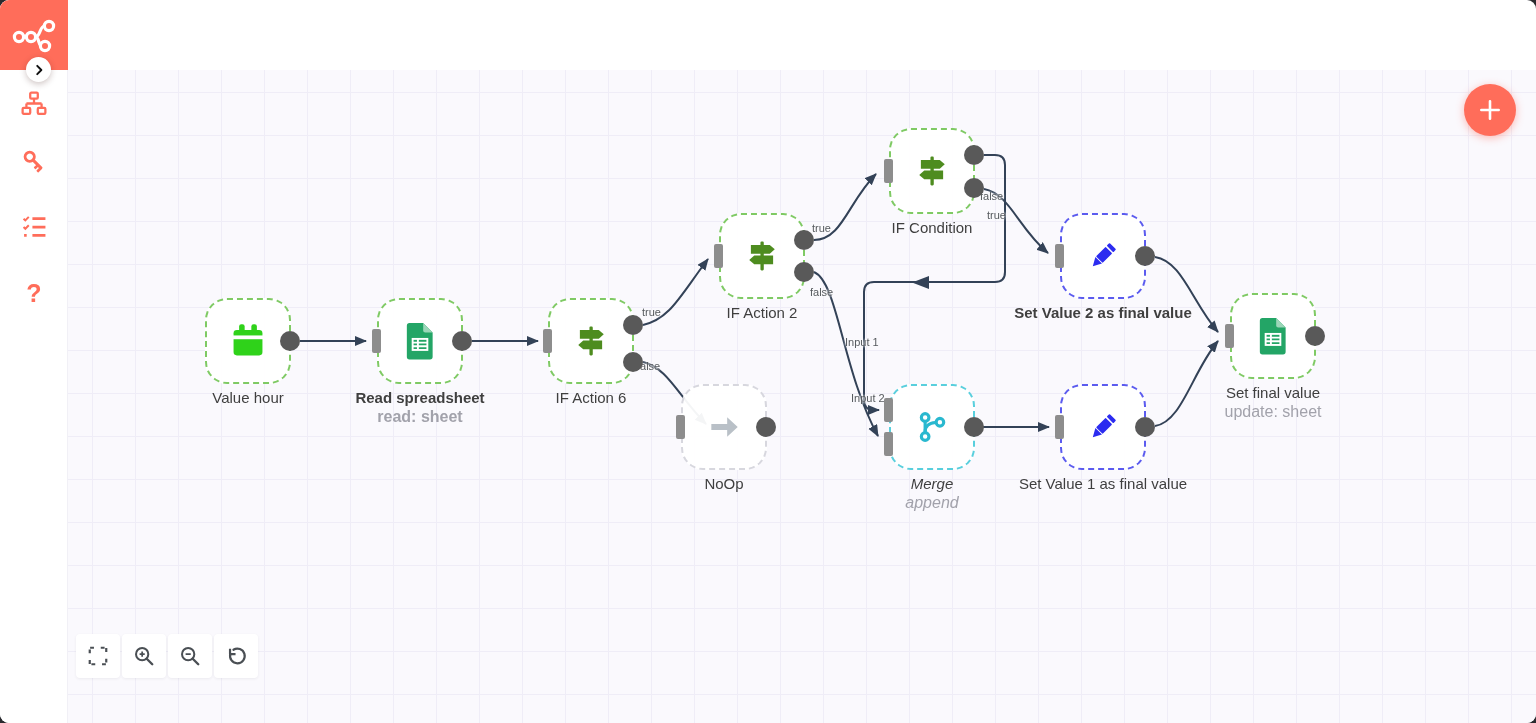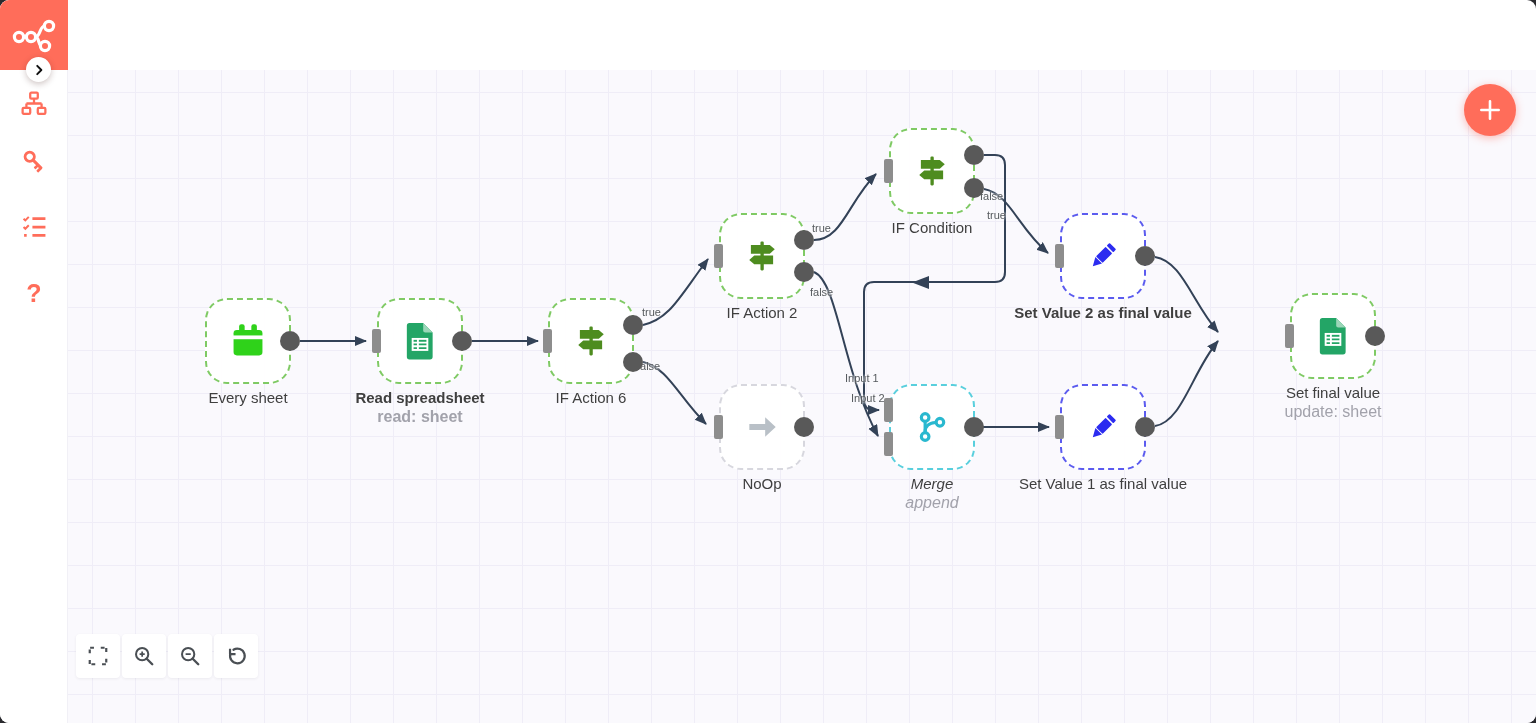--- a/index.html
+++ b/index.html
@@ -128,21 +128,21 @@
     <div id="nodes-layer">
         <div class="node" style="left: 205px; top: 298px; border-color: rgb(127, 202, 100);">
           <div class="node-icon">
             <svg width="40" height="40" viewBox="0 0 36 36">
               <rect x="10" y="3" width="5" height="10" rx="2" fill="#2fd21a"></rect>
               <rect x="21" y="3" width="5" height="10" rx="2" fill="#2fd21a"></rect>
               <rect x="5" y="8" width="26" height="23" rx="3" fill="#2fd21a"></rect>
               <rect x="4" y="13" width="28" height="3.4" fill="#ffffff"></rect>
             </svg>
           </div>
-          <div class="node-label">Every sheet</div>
+          <div class="node-label">Value hour</div>
           <div class="port-out" style="top: 31px;"></div>
         </div>
         <div class="node" style="left: 377px; top: 298px; border-color: rgb(127, 202, 100); font-weight: bold;">
           <div class="node-icon">
             <svg width="38" height="40" viewBox="0 0 36 38">
               <path d="M8,2 h13 l9,9 v23 a2.5,2.5 0 0 1 -2.5,2.5 h-19.5 a2.5,2.5 0 0 1 -2.5,-2.5 v-29.5 a2.5,2.5 0 0 1 2.5,-2.5 z" fill="#23a566"></path>
               <path d="M21,2 l9,9 h-7 a2,2 0 0 1 -2,-2 z" fill="#9bd6b8"></path>
               <g stroke="#ffffff" stroke-width="1.8" fill="none">
                 <rect x="11" y="17" width="14" height="10.5"></rect>
                 <path d="M11,20.5 H25 M11,24 H25 M16,17 V27.5"></path>
@@ -173,21 +173,21 @@
               <rect x="16.6" y="5" width="3" height="26" rx="1" fill="#4e8c1f"></rect>
               <path d="M8,8 H25 L29.5,12 L25,16 H8 Z" fill="#4e8c1f"></path>
               <path d="M28,17.5 H11 L6.5,21.5 L11,25.5 H28 Z" fill="#4e8c1f"></path>
             </svg>
           </div>
           <div class="node-label">IF Action 2</div>
           <div class="port-out" style="top: 15px;"></div>
           <div class="port-out" style="top: 47px;"></div>
           <div class="port-in" style="top: 29px;"></div>
         </div>
-        <div class="node" style="left: 719px; top: 384px; border-color: rgb(215, 215, 222); text-decoration: underline;">
+        <div class="node" style="left: 681px; top: 384px; border-color: rgb(215, 215, 222); text-decoration: underline;">
           <div class="node-icon">
             <svg width="38" height="38" viewBox="0 0 36 36">
               <path d="M6,15.2 h15 v-6.4 l10,9.2 l-10,9.2 v-6.4 h-15 z" fill="#b9c0c7"></path>
             </svg>
           </div>
           <div class="node-label">NoOp</div>
           <div class="port-out" style="top: 31px;"></div>
           <div class="port-in" style="top: 29px;"></div>
         </div>
         <div class="node" style="left: 889px; top: 128px; border-color: rgb(127, 202, 100);">
@@ -242,21 +242,21 @@
                 <path d="M18,31 L13.8,23.5 H22.2 Z"></path>
                 <rect x="13.8" y="10.5" width="8.4" height="12.2" rx="0.8"></rect>
                 <rect x="13.8" y="5.5" width="8.4" height="3.6" rx="0.8"></rect>
               </g>
             </svg>
           </div>
           <div class="node-label">Set Value 1 as final value</div>
           <div class="port-out" style="top: 31px;"></div>
           <div class="port-in" style="top: 29px;"></div>
         </div>
-        <div class="node" style="left: 1290px; top: 293px; border-color: rgb(127, 202, 100);">
+        <div class="node" style="left: 1230px; top: 293px; border-color: rgb(127, 202, 100);">
           <div class="node-icon">
             <svg width="38" height="40" viewBox="0 0 36 38">
               <path d="M8,2 h13 l9,9 v23 a2.5,2.5 0 0 1 -2.5,2.5 h-19.5 a2.5,2.5 0 0 1 -2.5,-2.5 v-29.5 a2.5,2.5 0 0 1 2.5,-2.5 z" fill="#23a566"></path>
               <path d="M21,2 l9,9 h-7 a2,2 0 0 1 -2,-2 z" fill="#9bd6b8"></path>
               <g stroke="#ffffff" stroke-width="1.8" fill="none">
                 <rect x="11" y="17" width="14" height="10.5"></rect>
                 <path d="M11,20.5 H25 M11,24 H25 M16,17 V27.5"></path>
               </g>
             </svg>
           </div>
@@ -266,21 +266,21 @@
           <div class="port-in" style="top: 29px;"></div>
         </div>
       </div>
     <div id="edge-labels-layer">
         <span class="edge-label" style="left: 642px; top: 306px;">true</span>
         <span class="edge-label" style="left: 637px; top: 360px;">false</span>
         <span class="edge-label" style="left: 812px; top: 222px;">true</span>
         <span class="edge-label" style="left: 810px; top: 286px;">false</span>
         <span class="edge-label" style="left: 980px; top: 190px;">false</span>
         <span class="edge-label" style="left: 987px; top: 209px;">true</span>
-        <span class="edge-label" style="left: 845px; top: 336px; margin-top: 36px;">Input 1</span>
+        <span class="edge-label" style="left: 845px; top: 336px;">Input 1</span>
         <span class="edge-label" style="left: 851px; top: 392px;">Input 2</span>
       </div>
   </div>
 
   <div class="sidebar">
     <div class="logo-box">
       <svg width="46" height="40" viewBox="0 0 46 40">
         <g fill="none" stroke="#ffffff" stroke-width="3.2">
           <circle cx="8" cy="22" r="4.6"></circle>
           <circle cx="20" cy="22" r="4.6"></circle>

